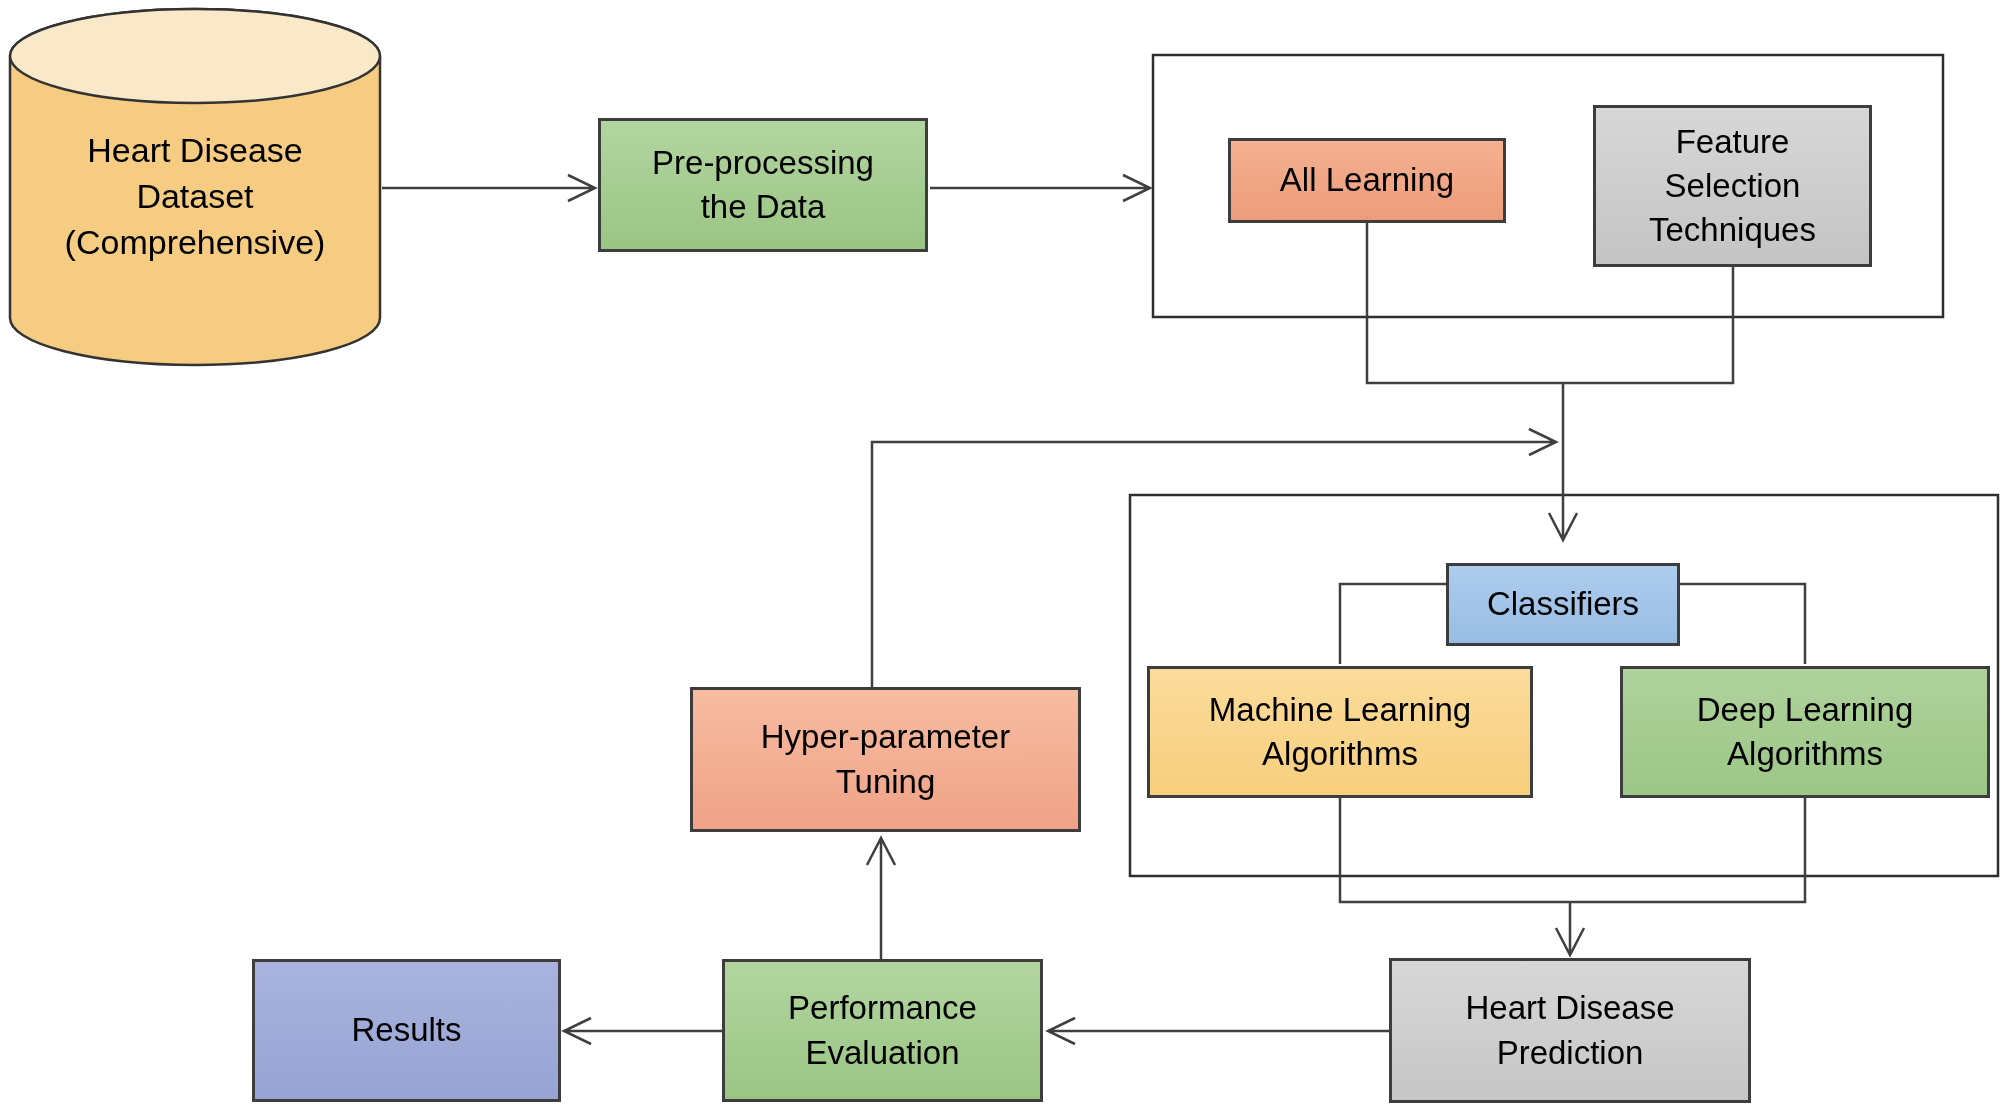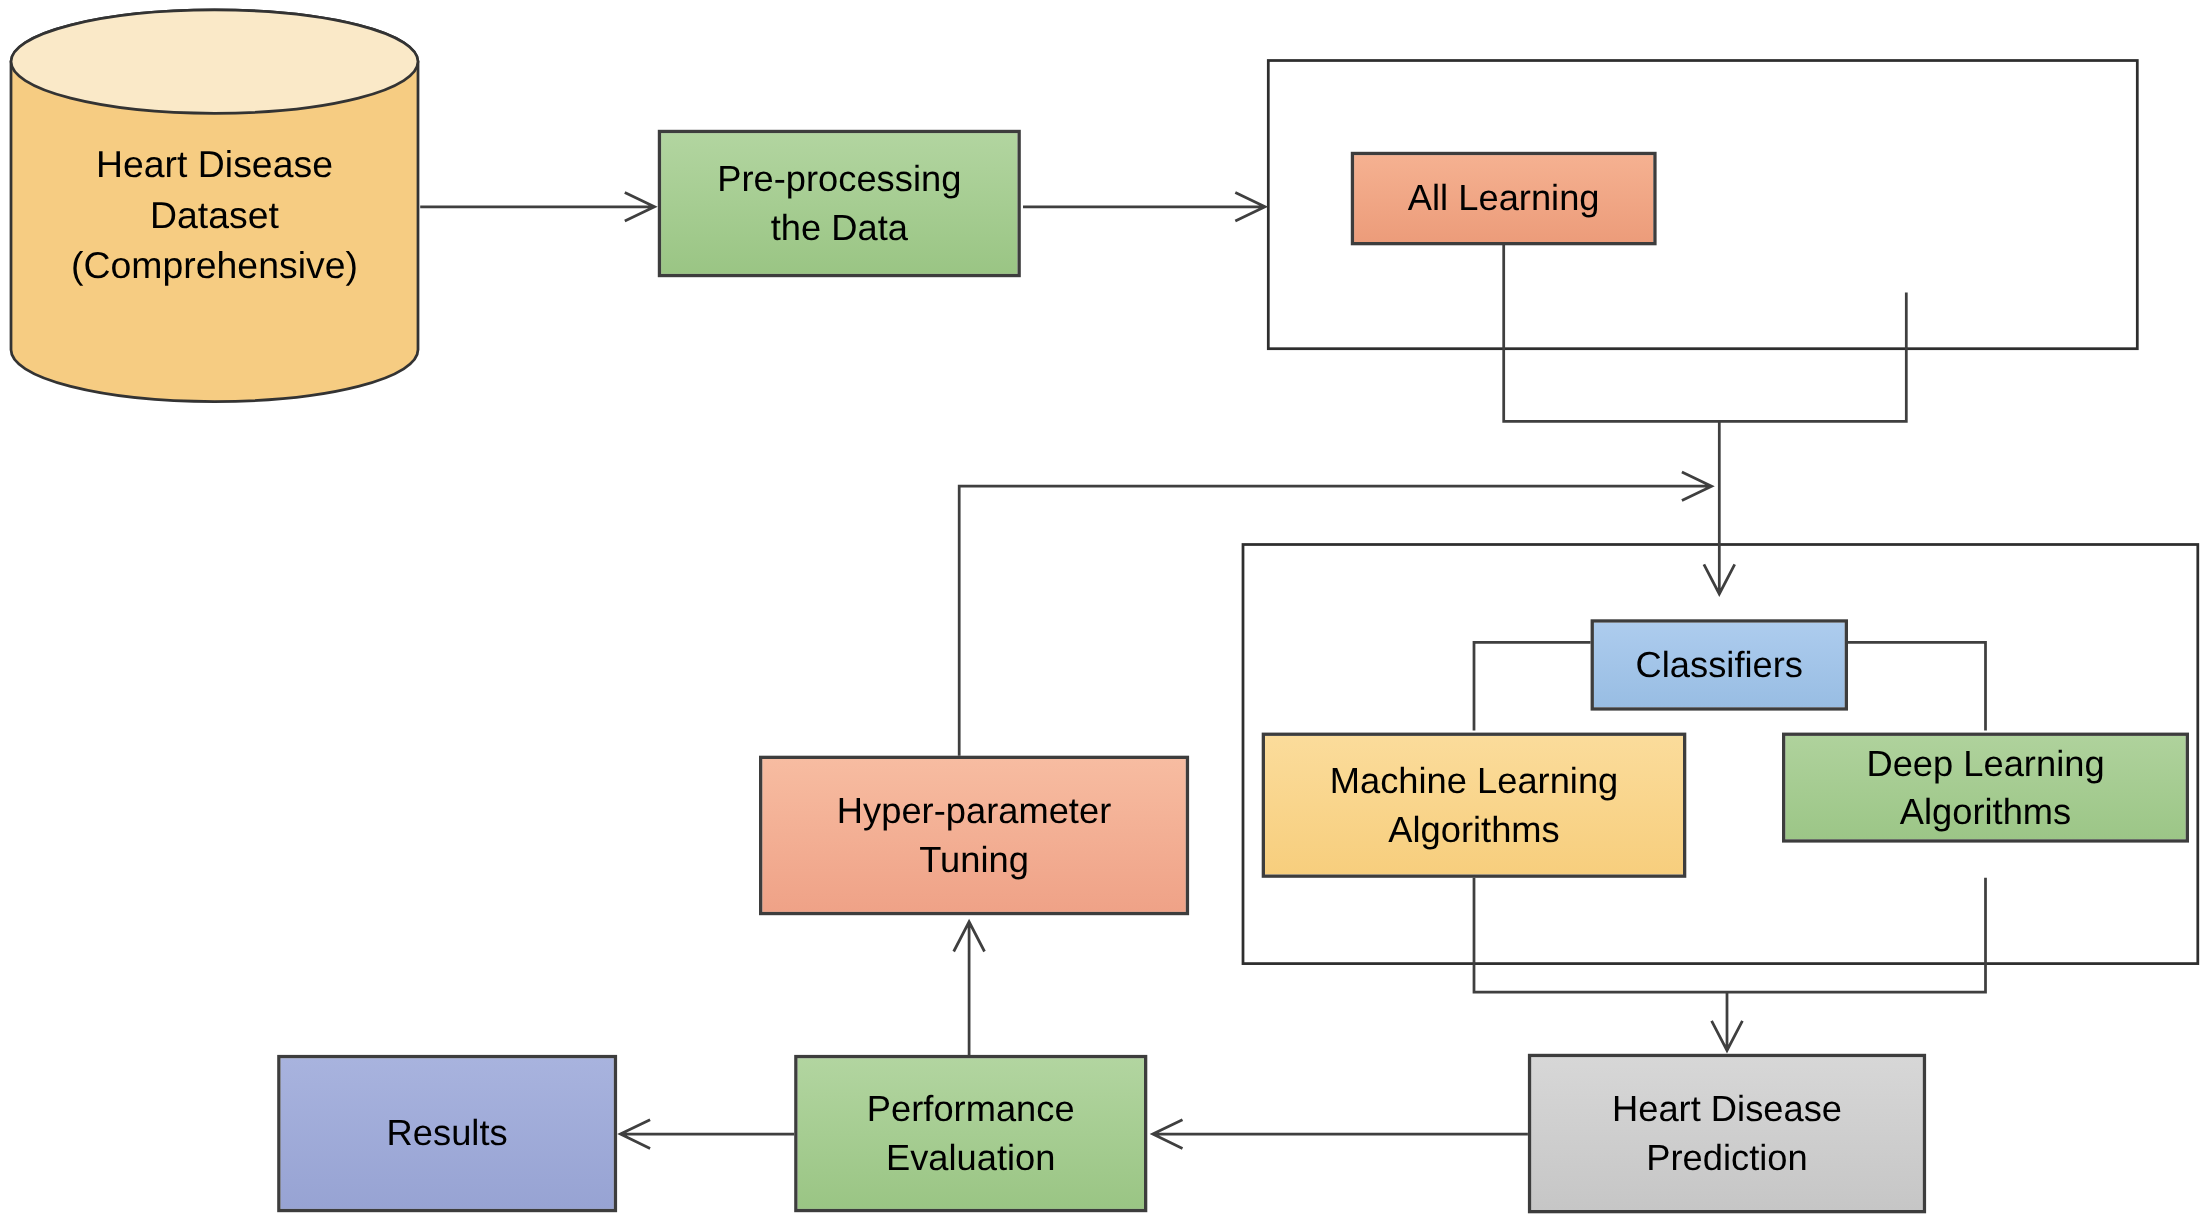--- a/index.html
+++ b/index.html
@@ -47,21 +47,21 @@
     line-height: 1.36;
     color: #000000;
     z-index: 2;
   }
   
   #node-preprocessing            { left: 598px;  top: 118px; width: 330px; height: 134px; }
   #node-all-features             { left: 1228px; top: 138px; width: 278px; height: 85px;  }
   #node-feature-selection        { left: 1593px; top: 105px; width: 279px; height: 162px; }
   #node-classifiers              { left: 1446px; top: 563px; width: 234px; height: 83px;  }
   #node-ml-algorithms            { left: 1147px; top: 666px; width: 386px; height: 132px; }
-  #node-dl-algorithms            { left: 1620px; top: 666px; width: 370px; height: 100px; }
+  #node-dl-algorithms            { left: 1620px; top: 666px; width: 370px; height: 132px; }
   #node-hyperparameter-tuning    { left: 690px;  top: 687px; width: 391px; height: 145px; }
   #node-heart-disease-prediction { left: 1389px; top: 958px; width: 362px; height: 145px; }
   #node-performance-evaluation   { left: 722px;  top: 959px; width: 321px; height: 143px; }
   #node-results                  { left: 252px;  top: 959px; width: 309px; height: 143px; }
   #dataset-label                 { left: 25px;   top: 96px;  width: 340px; height: 200px; }
 </style>
 </head>
 <body>
 
 <div id="canvas">
@@ -108,20 +108,23 @@
 
   <div id="dataset-label" class="free-label">Heart Disease
 Dataset
 (Comprehensive)</div>
 
   <div id="node-preprocessing" class="node" style="background: linear-gradient(rgb(178, 213, 160) 0%, rgb(154, 197, 132) 100%);">Pre-processing
 the Data</div>
 
   <div id="node-all-features" class="node" style="background: linear-gradient(rgb(245, 177, 145) 0%, rgb(236, 156, 122) 100%);">All Learning</div>
 
+  <div id="node-feature-selection" class="node" style="background: linear-gradient(rgb(215, 215, 215) 0%, rgb(196, 196, 196) 100%);">Feature
+Selection
+Techniques</div>
 
   <div id="node-classifiers" class="node" style="background: linear-gradient(rgb(173, 204, 238) 0%, rgb(152, 189, 227) 100%);">Classifiers</div>
 
   <div id="node-ml-algorithms" class="node" style="background: linear-gradient(rgb(251, 220, 155) 0%, rgb(247, 206, 125) 100%);">Machine Learning
 Algorithms</div>
 
   <div id="node-dl-algorithms" class="node" style="background: linear-gradient(rgb(175, 210, 156) 0%, rgb(156, 198, 135) 100%);">Deep Learning
 Algorithms</div>
 
   <div id="node-hyperparameter-tuning" class="node" style="background: linear-gradient(rgb(247, 188, 161) 0%, rgb(239, 162, 135) 100%);">Hyper-parameter

